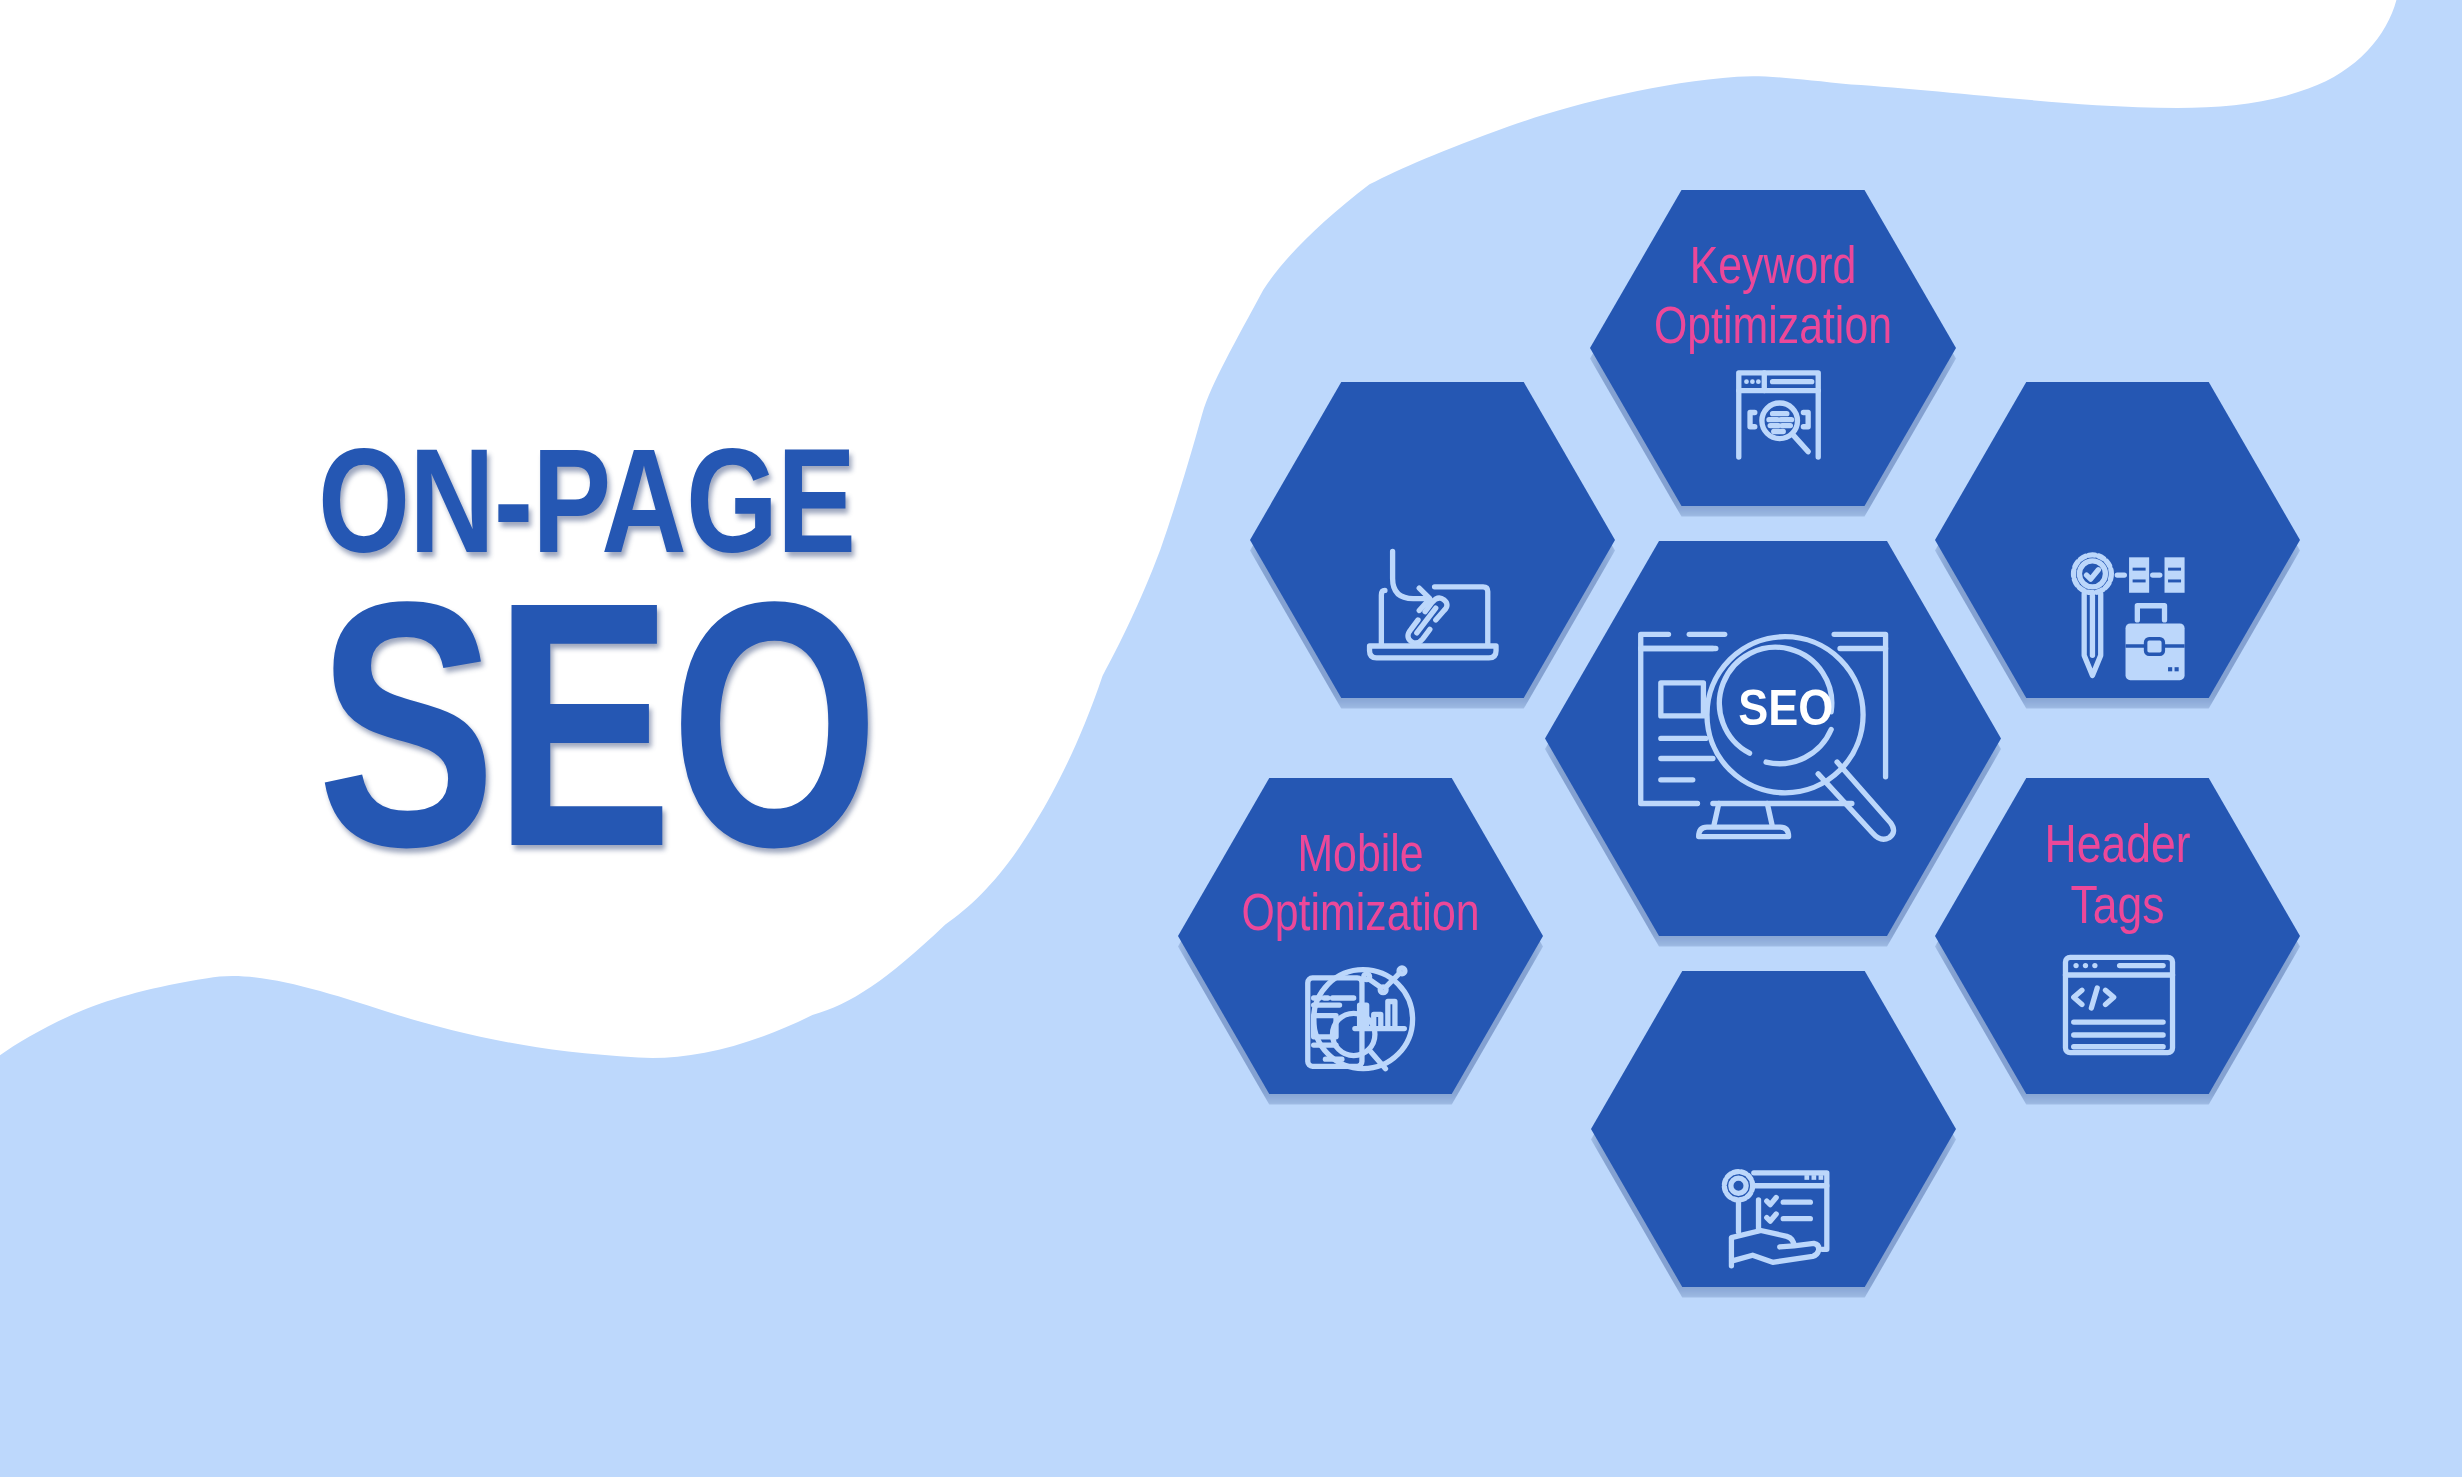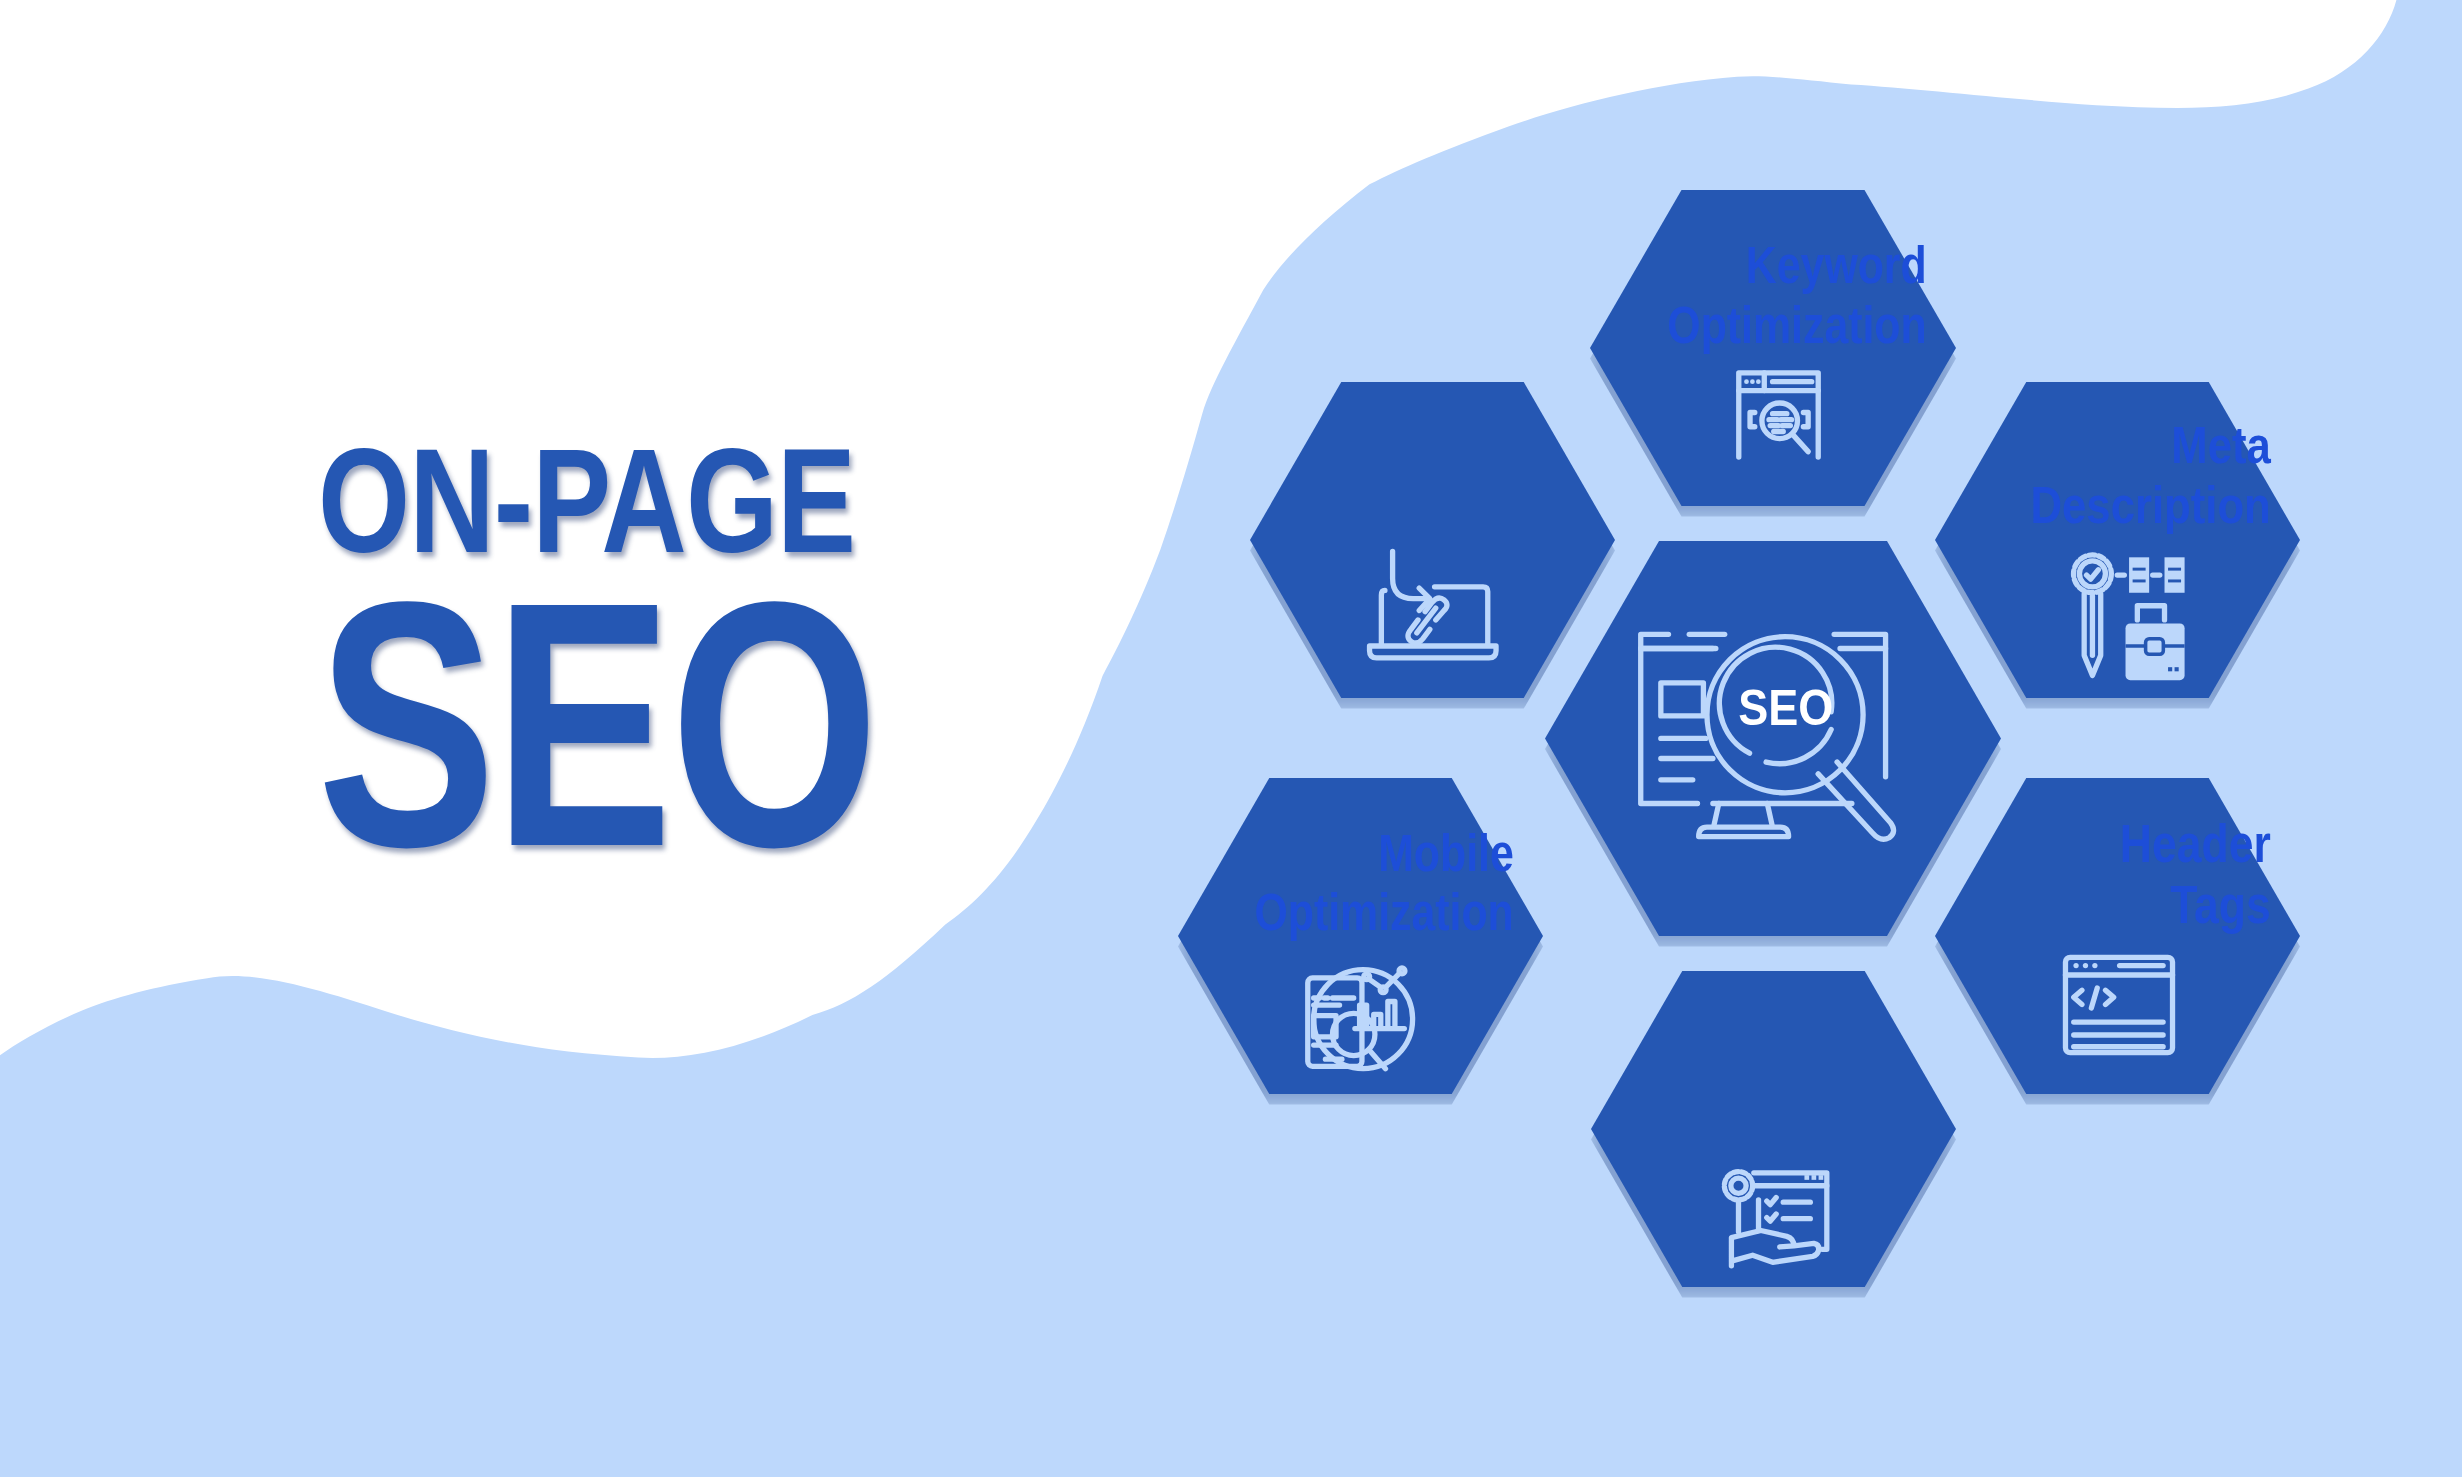--- a/index.html
+++ b/index.html
@@ -11,21 +11,21 @@
     text-shadow: 3.5px 4.7px 5.9px rgba(40,60,110,0.45); transform-origin:left top; line-height:1; }
   .t1 { left:278px; top:427px; font-size:148px; transform:scaleX(0.80); letter-spacing:-1.2px; }
   .t2 { left:277px; top:550px; font-size:349px; transform:scaleX(0.77); letter-spacing:-3.5px; }
   .hex { position:absolute; }
   .hex-shape { position:absolute; left:0; top:0; width:100%; height:100%;
     clip-path: polygon(25% 0, 75% 0, 100% 50%, 75% 100%, 25% 100%, 0 50%);
     background: radial-gradient(ellipse at 50% 50%, #2557b3 78%, #1f4c9e 100%); }
   .hex-shadow { position:absolute; left:0; top:10.6px; width:100%; height:100%;
     clip-path: polygon(25% 0, 75% 0, 100% 50%, 75% 100%, 25% 100%, 0 50%);
     background:#1b3e80; opacity:0.35; filter: blur(8.3px); }
-  .hex-label { position:absolute; left:0; width:100%; text-align:right; color:#1d4ed8; font-weight:700;
+  .hex-label { position:absolute; left:0; width:100%; text-align:center; color:#ec4899; font-weight:400;
     white-space:nowrap; }
   .hex-label span { display:block; transform:scaleX(0.84); transform-origin:center; }
   .hex-icon { position:absolute; }
   .hex-icon svg { width:100%; height:100%; overflow:visible; }
   .ic { fill:none; stroke:#bcd7fb; stroke-width:9; stroke-linecap:round; stroke-linejoin:round; }
   .icf { fill:#bcd7fb; stroke:none; }
   .center-seo { position:absolute; color:#ffffff; font-weight:700; font-size:50px; line-height:1; transform:scaleX(0.9); }
 </style>
 </head>
 <body>
@@ -83,24 +83,20 @@
         <path class="ic" d="M118,120 L132,104 Q142,94 132,86 Q122,78 112,90 L100,106" stroke-width="6"></path>
         <path class="ic" d="M88,120 L76,136 Q66,148 76,156 Q86,164 96,152 L108,136" stroke-width="6"></path>
         <line class="ic" x1="86" y1="142" x2="118" y2="100" stroke-width="6"></line>
       </svg>
     </div>
   </div>
 
   <div class="hex" style="left:1935px; top:382px; width:365px; height:316px;">
     <div class="hex-shadow"></div>
     <div class="hex-shape"></div>
-    <div class="hex-label" style="top:32.5px; font-size:52px; line-height:60px;">
-      <span>Meta</span>
-      <span>Description</span>
-    </div>
     <div class="hex-icon" style="left:135px; top:167px; width:127px; height:133px;">
       <svg viewBox="0 0 215 225">
         <circle class="ic" cx="38" cy="42" r="22" stroke-width="7"></circle>
         <circle class="ic" cx="38" cy="42" r="32" stroke-width="8" stroke-dasharray="10 6"></circle>
         <path class="ic" d="M28,44 L35,51 L48,35" stroke-width="6"></path>
         <path class="ic" d="M24,76 V180 L38,214 L52,180 V76" stroke-width="6"></path>
         <line class="ic" x1="38" y1="80" x2="38" y2="180" stroke-width="5"></line>
         <line class="ic" x1="80" y1="44" x2="92" y2="44" stroke-width="6"></line>
         <rect class="icf" x="100" y="14" width="34" height="60"></rect>
         <line x1="106" y1="34" x2="128" y2="34" stroke="#2557b3" stroke-width="5"></line>

